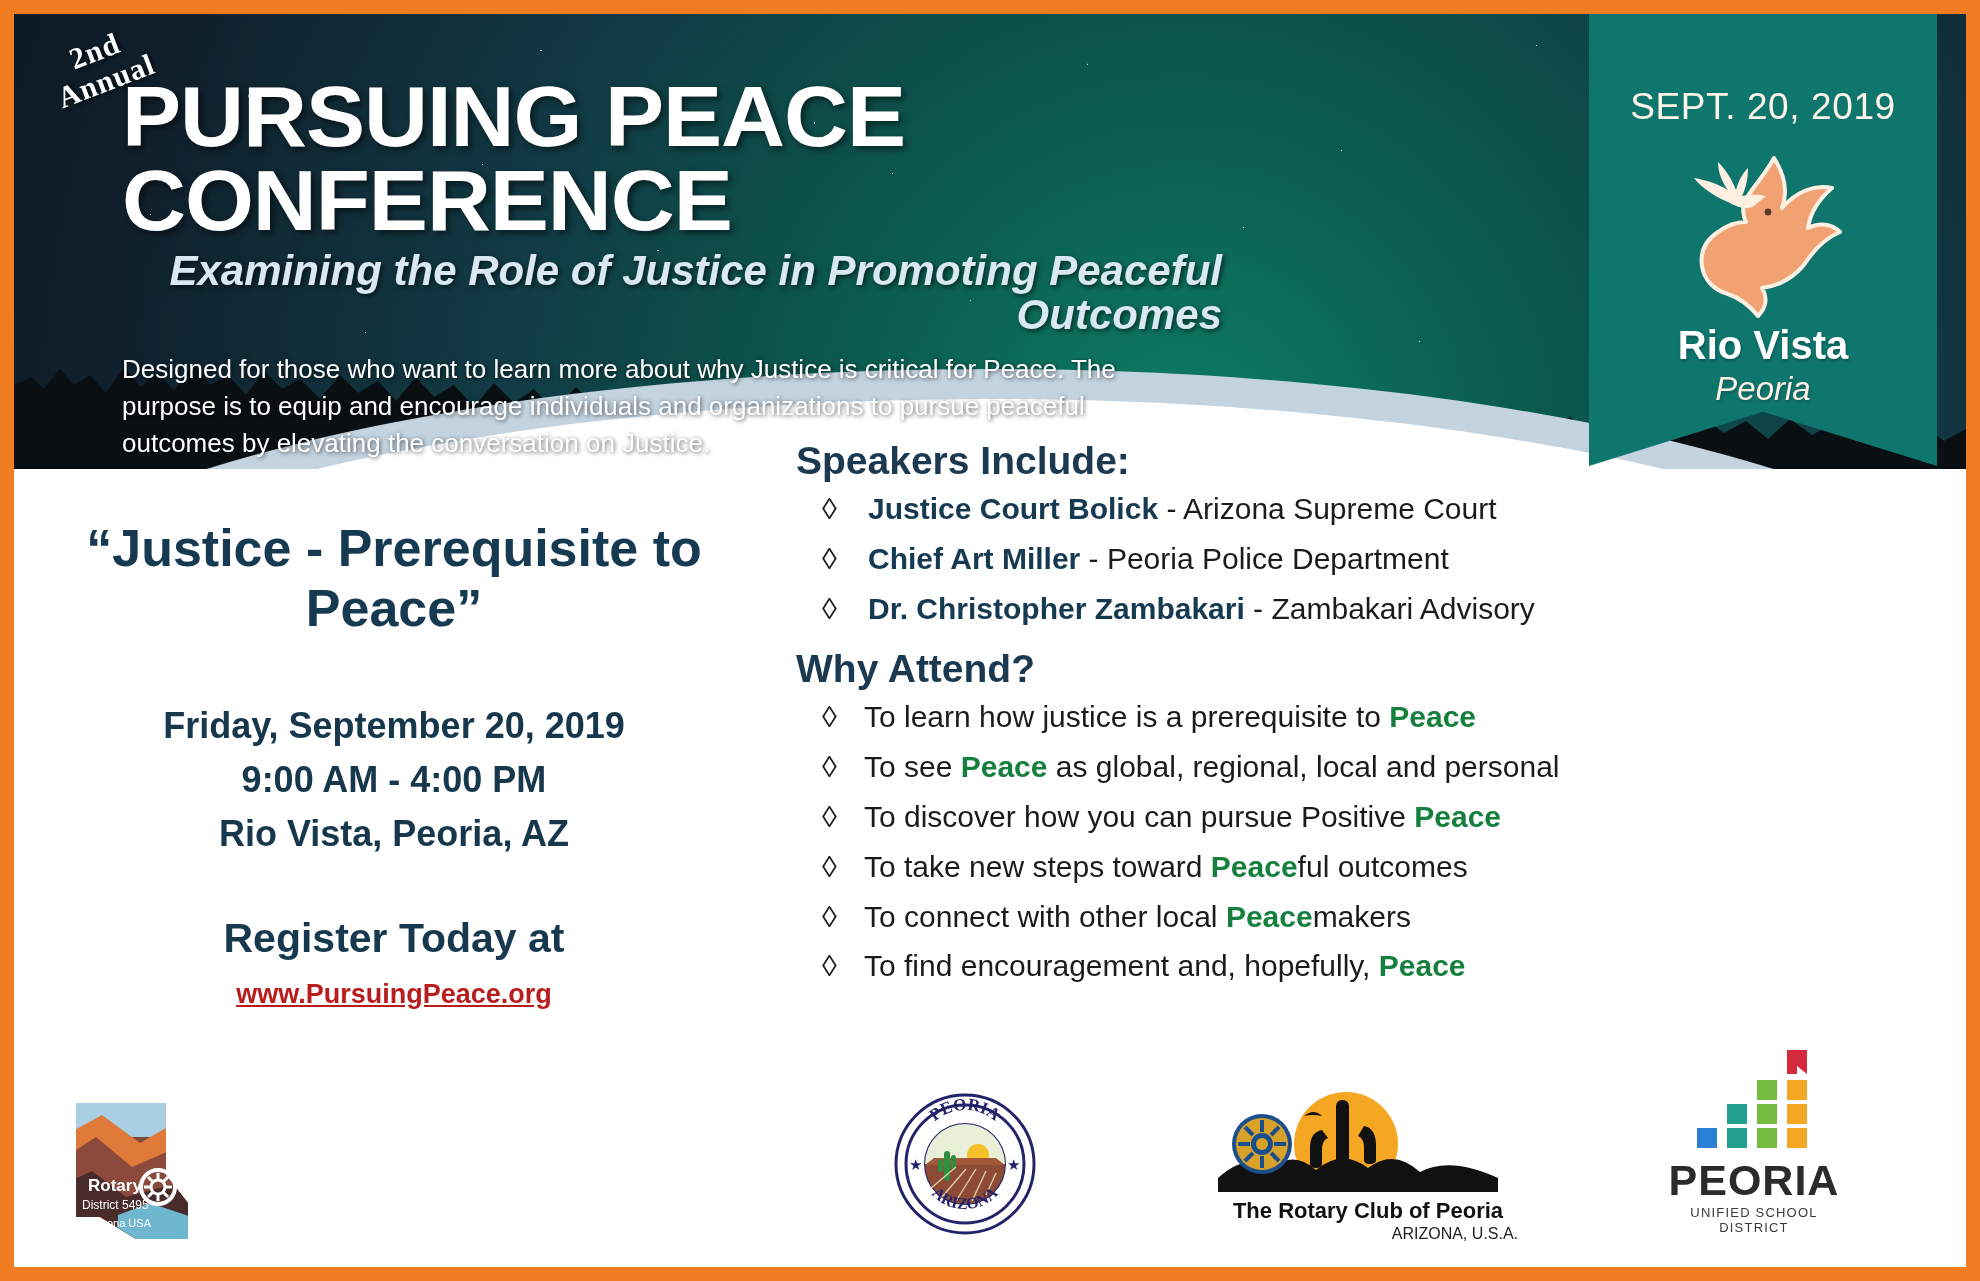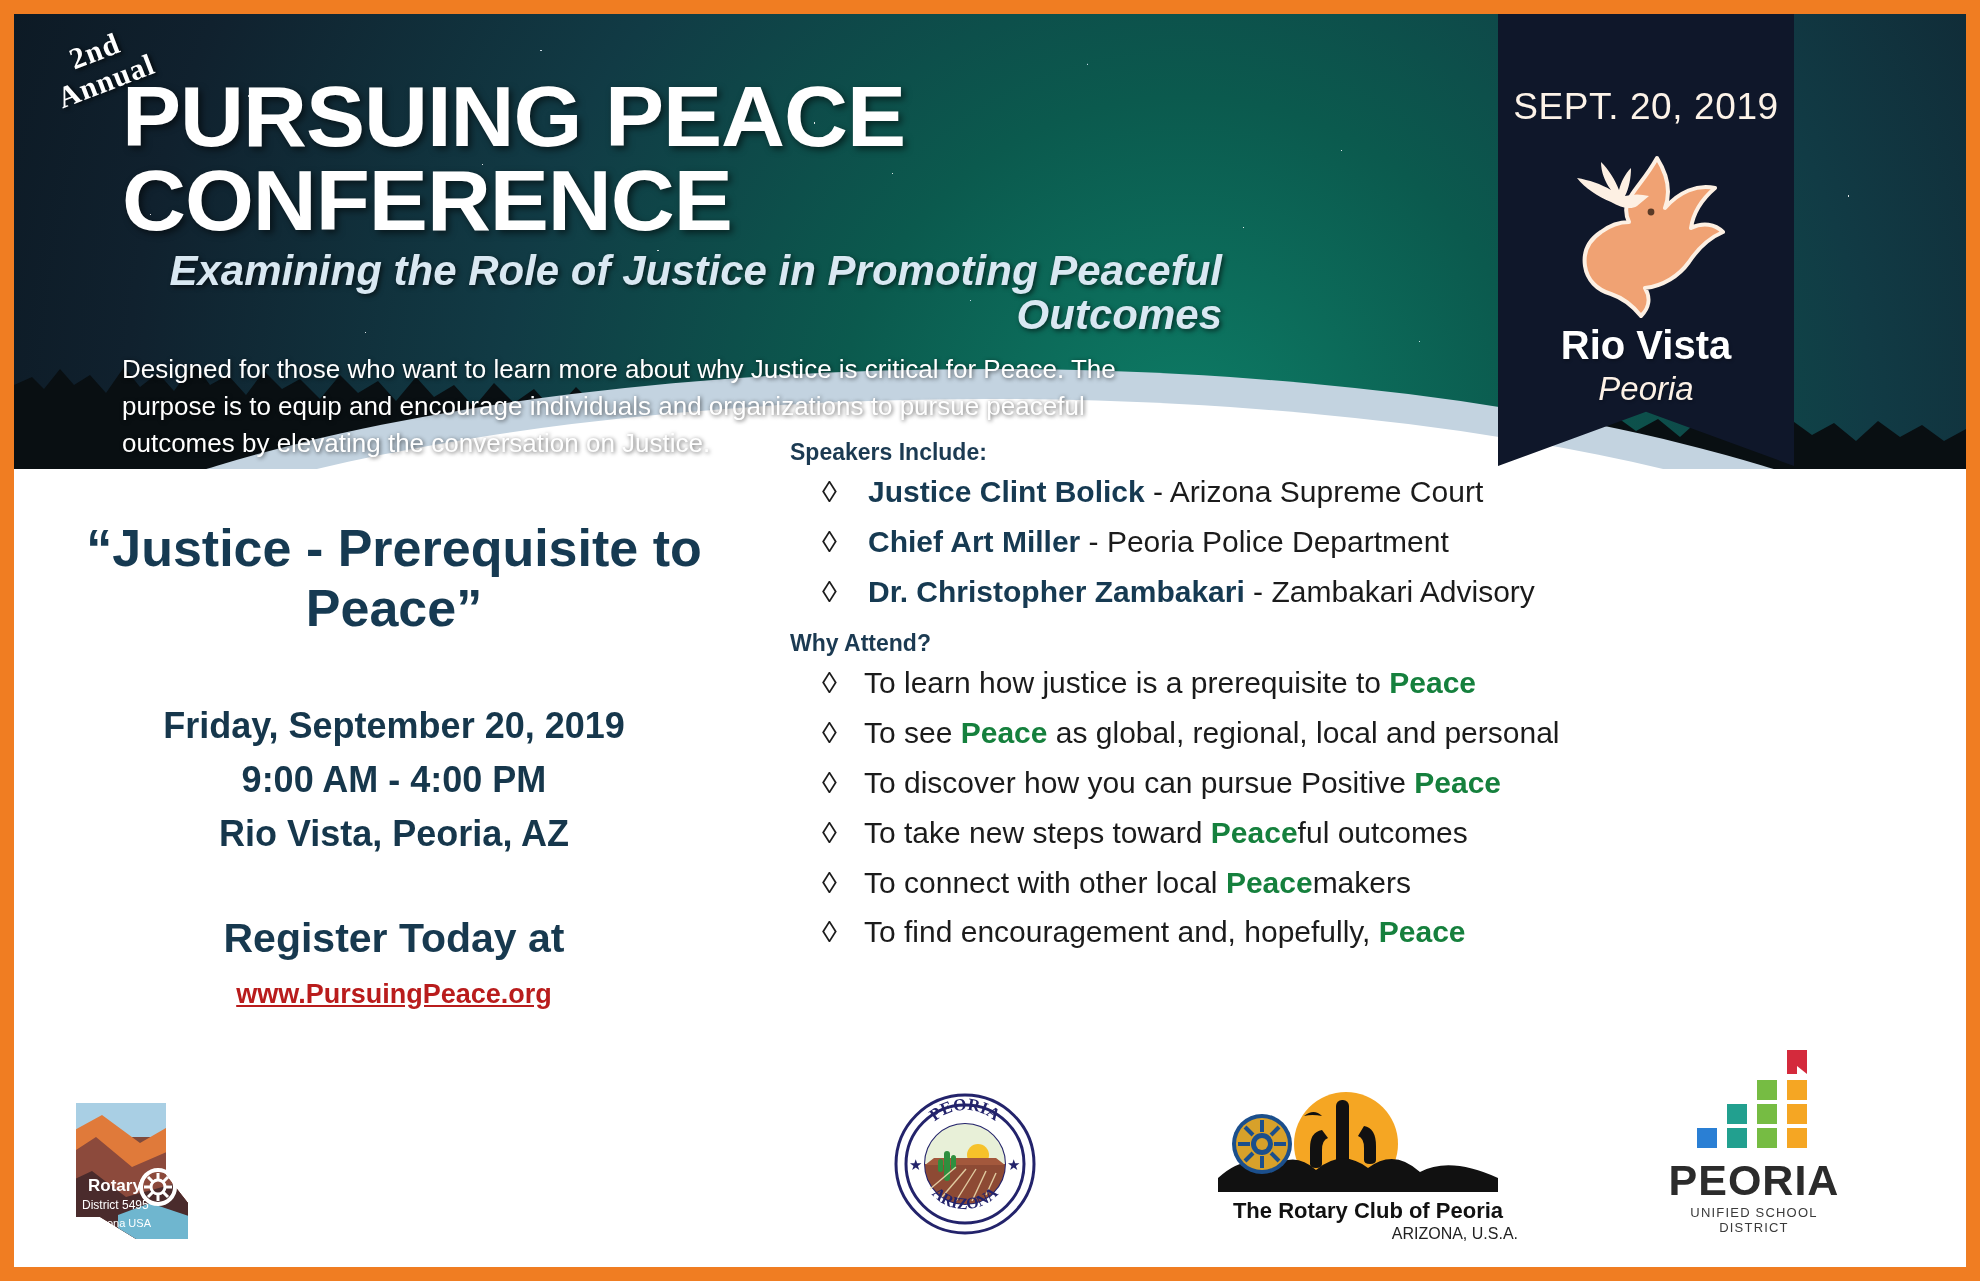--- a/index.html
+++ b/index.html
@@ -90,23 +90,23 @@
   }
   .hdr-body{
     color:#ffffff;
     font-size:26px;line-height:1.42;
     text-shadow:1px 1px 4px rgba(0,0,0,.65);
     margin:0;max-width:1080px;
   }
 
   
   .banner{
-    position:absolute;left:1484px;top:0;
-    width:296px;height:452px;
-    background:#0f172a;
+    position:absolute;left:1575px;top:0;
+    width:348px;height:452px;
+    background:#0f766e;
     clip-path:polygon(0 0, 100% 0, 100% 100%, 50% 88%, 0 100%);
     text-align:center;
     box-shadow:0 3px 10px rgba(0,0,0,.18);
   }
   .banner-date{
     margin-top:72px;
     color:#fdf3e8;font-size:37px;letter-spacing:.6px;
     font-family:"Liberation Sans", sans-serif;
   }
   .dove{margin:8px auto 0;display:block;}
@@ -144,21 +144,21 @@
   .reg-url{
     display:inline-block;color:#b91c1c;text-decoration:underline;
     font-size:27px;font-weight:bold;margin-top:7px;
     cursor:pointer;
   }
 
   .col-right{
     position:absolute;left:776px;top:-30px;width:1060px;color:#1b1b1b;
   }
   .sec-head{
-    font-size:23px;font-weight:bold;color:#1b3a52;margin:0 0 6px 0;
+    font-size:39px;font-weight:bold;color:#1b3a52;margin:0 0 6px 6px;
   }
   .sec-head.why{margin-top:18px;}
   ul.diamonds{list-style:none;margin:0;padding:0 0 0 32px;}
   ul.diamonds li{
     font-size:30px;line-height:1.36;margin:0 0 9px 0;color:#1b1b1b;
     position:relative;padding-left:42px;white-space:nowrap;
   }
   ul.diamonds li:before{
     content:"\25CA";position:absolute;left:0;top:0;
     color:#1b1b1b;font-size:30px;
@@ -264,21 +264,21 @@
       </div>
       <div class="register">
         <div>Register Today at</div>
         <a class="reg-url" href="#">www.PursuingPeace.org</a>
       </div>
     </div>
 
     <div class="col-right">
       <div class="sec-head">Speakers Include:</div>
       <ul class="diamonds speakers" id="speaker-list">
-          <li><b>Justice Clint Bolick</b><span> - Arizona Supreme Court</span></li>
+          <li><b>Justice Court Bolick</b><span> - Arizona Supreme Court</span></li>
           <li><b>Chief Art Miller</b><span> - Peoria Police Department</span></li>
           <li><b>Dr. Christopher Zambakari</b><span> - Zambakari Advisory</span></li>
         </ul>
 
       <div class="sec-head why">Why Attend?</div>
       <ul class="diamonds" id="reason-list">
           <li><span>To learn how justice is a prerequisite to </span><span class="peace">Peace</span><span></span></li>
           <li><span>To see </span><span class="peace">Peace</span><span> as global, regional, local and personal</span></li>
           <li><span>To discover how you can pursue Positive </span><span class="peace">Peace</span><span></span></li>
           <li><span>To take new steps toward </span><span class="peace">Peace</span><span>ful outcomes</span></li>

